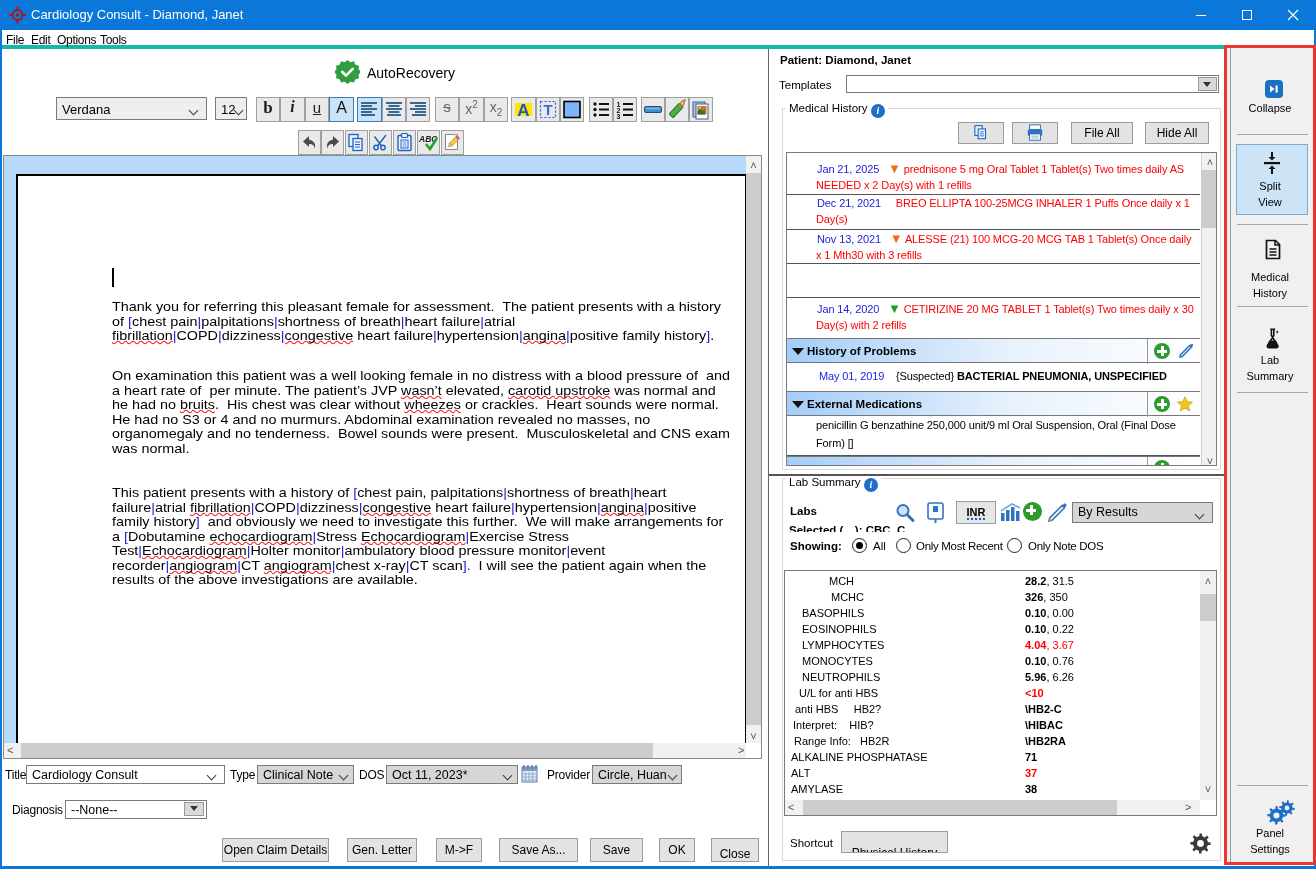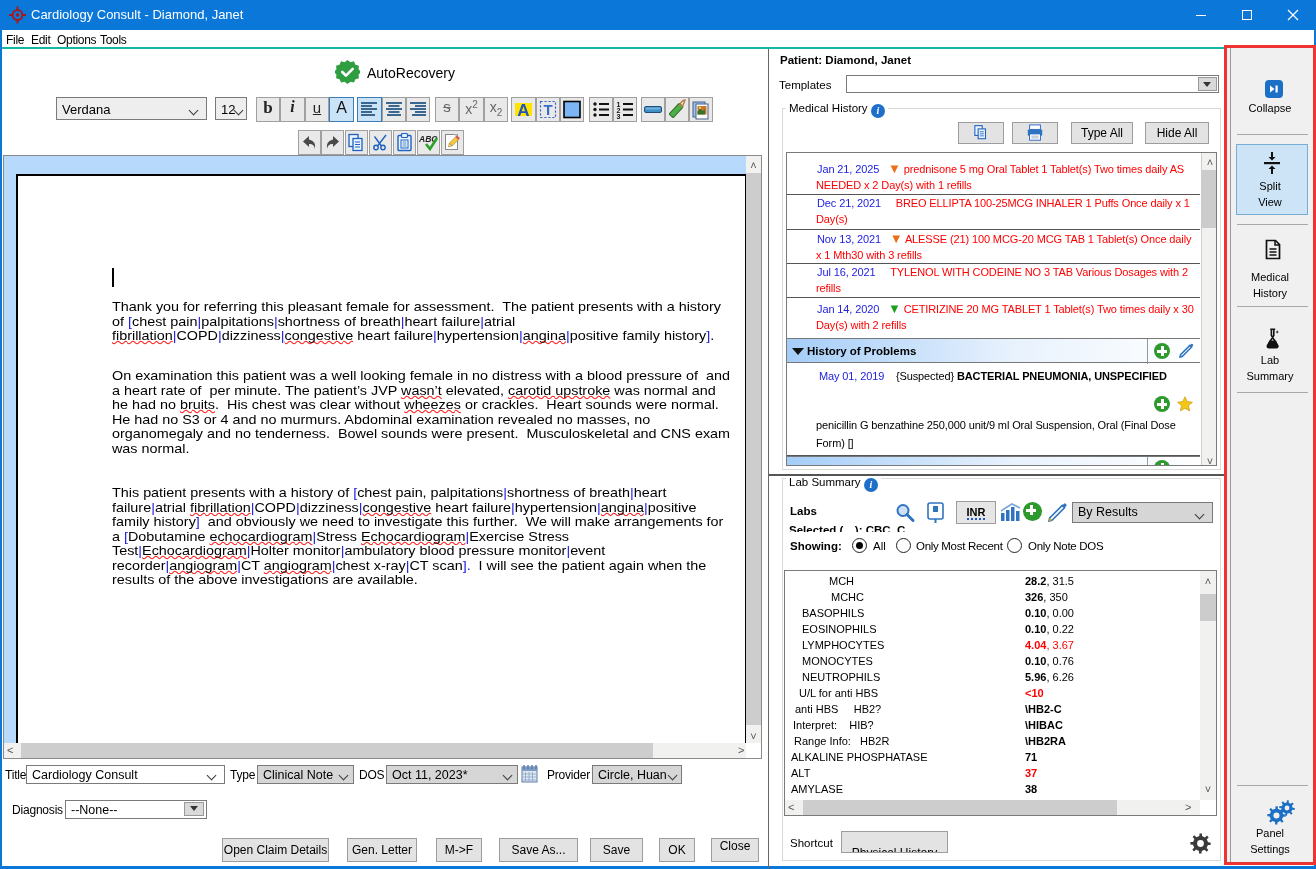--- a/index.html
+++ b/index.html
@@ -4,21 +4,21 @@
 <style>
   * { margin:0; padding:0; box-sizing:border-box; }
   html,body { width:1316px; height:869px; overflow:hidden; }
   body { font-family:"Liberation Sans", sans-serif; background:#fff; position:relative; }
   .abs { position:absolute; }
   
   #titlebar { left:0; top:0; width:1316px; height:30px; background:#0b77d9; color:#fff;padding-left:40px; }
   #titlebar .ttl { position:absolute; left:31px; top:7px; font-size:13px; color:#fff; }
   .winbtn { position:absolute; top:0; width:46px; height:30px; color:#fff; }
   
-  #menubar { left:0; top:30px; width:1316px; height:19px; background:#fff; border-bottom:2px solid #14b8a6; font-size:12px; letter-spacing:-0.3px; color:#000; }
+  #menubar { left:0; top:30px; width:1316px; height:19px; background:#fff; border-bottom:4px solid #14b8a6; font-size:12px; letter-spacing:-0.3px; color:#000; }
   #menubar span { position:absolute; top:3px; }
   
   .winborder { background:#0b77d9; }
   
   .tbtn { position:absolute; height:25px; background:#e9e9e9; border:1px solid #a0a0a0; }
   .tsel { background:#cbe3f6; border:1px solid #3d7bb5; }
   
   #docarea { left:3px; top:155px; width:759px; height:604px; background:#b7d9fc; border:1px solid #8a8a8a; overflow:hidden; }
   #page { position:absolute; left:12px; top:18px; width:731px; height:571px; background:#fff; border:2px solid #000; border-bottom:none; overflow:hidden; }
   .doctext { position:absolute; left:94px; font-size:13px; line-height:14.5px; color:#000; transform:scaleX(1.105); transform-origin:0 0; white-space:nowrap; }
@@ -258,21 +258,21 @@
 <div class="combo" style="left:65px;top:800px;width:142px">--None--
   <span class="abs" style="right:2px;top:1px;width:20px;height:14px;background:#d9d9d9;border:1px solid #999"></span>
   <span class="abs" style="right:8px;top:5px;width:0;height:0;border-left:4px solid transparent;border-right:4px solid transparent;border-top:5px solid #333"></span>
 </div>
 <div class="btn" style="left:222px;top:838px;width:107px;padding-top:4px">Open Claim Details</div>
 <div class="btn" style="left:347px;top:838px;width:70px;padding-top:4px">Gen. Letter</div>
 <div class="btn" style="left:436px;top:838px;width:46px;padding-top:4px">M-&gt;F</div>
 <div class="btn" style="left:499px;top:838px;width:79px;padding-top:4px">Save As...</div>
 <div class="btn" style="left:590px;top:838px;width:53px;padding-top:4px">Save</div>
 <div class="btn" style="left:659px;top:838px;width:36px;padding-top:4px">OK</div>
-<div class="btn" style="left:711px;top:838px;width:48px;padding-top:0">Close</div>
+<div class="btn" style="left:711px;top:838px;width:48px;padding-top:8px">Close</div>
 
 <div id="rpanel" class="abs">
   <div class="abs" style="left:11px;top:4px;font-size:11.5px;font-weight:bold">Patient: Diamond, Janet</div>
   <div class="abs" style="left:10px;top:29px;font-size:11.5px">Templates</div>
   <div class="abs" style="left:77px;top:25px;width:373px;height:18px;border:1px solid #7a7a7a;background:#fff">
     <span class="abs" style="right:1px;top:1px;width:19px;height:14px;background:#d9d9d9;border:1px solid #999"></span>
     <span class="abs" style="right:7px;top:6px;width:0;height:0;border-left:4px solid transparent;border-right:4px solid transparent;border-top:5px solid #333"></span>
   </div>
 
   <div class="grp" style="left:13px;top:58px;width:439px;height:362px"></div>
@@ -281,47 +281,51 @@
         <rect x="3" y="2" width="9" height="12" fill="#eaf2fc" stroke="#1d62c0" stroke-width="1.3"></rect>
         <rect x="7" y="6" width="9" height="12" fill="#eaf2fc" stroke="#1d62c0" stroke-width="1.3"></rect>
         <path d="M9 9.5 h5 M9 12 h5 M9 14.5 h5" stroke="#1d62c0"></path>
       </svg></div>
   <div class="btn" style="left:243px;top:72px;width:46px;height:22px"><svg width="20" height="18" viewBox="0 0 20 20" style="margin-top:1px">
         <rect x="4" y="1" width="12" height="5" fill="#fff" stroke="#1d62c0"></rect>
         <rect x="2" y="6" width="16" height="7" rx="1" fill="#2f74c0"></rect>
         <rect x="4" y="11" width="12" height="7" fill="#fff" stroke="#1d62c0"></rect>
         <path d="M6 13.5 h8 M6 15.5 h8" stroke="#9ab"></path>
       </svg></div>
-  <div class="btn" style="left:302px;top:72px;width:62px;height:22px;padding-top:3px">Type All</div>
+  <div class="btn" style="left:302px;top:72px;width:62px;height:22px;padding-top:3px">File All</div>
   <div class="btn" style="left:376px;top:72px;width:64px;height:22px;padding-top:3px">Hide All</div>
 
   <div class="abs" style="left:17px;top:102px;width:431px;height:314px;border:1px solid #7a7a7a;background:#fff;overflow:hidden">
     <div class="medrow" style="left:29px;top:8px"><span style="padding-left:1px" class="dt">Jan 21, 2025</span>&nbsp;&nbsp;&nbsp;<span style="color:#e87117;font-size:13px">▼</span> prednisone 5 mg Oral Tablet 1 Tablet(s) Two times daily AS<br>NEEDED x 2 Day(s) with 1 refills</div>
     <div class="abs" style="left:0;top:41px;width:413px;height:1px;background:#555"></div>
     <div class="medrow" style="left:29px;top:43px"><span style="padding-left:1px" class="dt">Dec 21, 2021</span>&nbsp;&nbsp;&nbsp;&nbsp;&nbsp;BREO ELLIPTA 100-25MCG INHALER 1 Puffs Once daily x 1<br>Day(s)</div>
     <div class="abs" style="left:0;top:76px;width:413px;height:1px;background:#555"></div>
     <div class="medrow" style="left:29px;top:78px"><span style="padding-left:1px" class="dt">Nov 13, 2021</span>&nbsp;&nbsp;&nbsp;<span style="color:#e87117;font-size:13px">▼</span> ALESSE (21) 100 MCG-20 MCG TAB 1 Tablet(s) Once daily<br>x 1 Mth30 with 3 refills</div>
     <div class="abs" style="left:0;top:110px;width:413px;height:1px;background:#555"></div>
-    <div class="medrow" style="left:29px;top:112px"><span style="padding-left:1px" class="dt">Jul 16, 2021</span>&nbsp;&nbsp;&nbsp;&nbsp;&nbsp;TYLENOL WITH CODEINE NO 3 TAB Various Dosages with 2<br>refills</div>
     <div class="abs" style="left:0;top:144px;width:413px;height:1px;background:#555"></div>
     <div class="medrow" style="left:29px;top:148px"><span style="padding-left:1px" class="dt">Jan 14, 2020</span>&nbsp;&nbsp;&nbsp;<span style="color:#1d9f1d;font-size:13px">▼</span> CETIRIZINE 20 MG TABLET 1 Tablet(s) Two times daily x 30<br>Day(s) with 2 refills</div>
 
     <div class="sephdr" style="left:0;top:185px;width:413px;height:25px">
       <span class="tri"></span>
         <span class="htxt">History of Problems</span>
       <span class="abs" style="left:360px;top:0;width:1px;height:25px;background:#999"></span>
     </div>
     <div class="plus" style="left:367px;top:190px"></div>
     <svg class="abs" style="left:390px;top:189px" width="18" height="18" viewBox="0 0 24 24">
         <path d="M4 20 L7 19.3 L19.5 6.8 L17.2 4.5 L4.7 17 Z" fill="#fff" stroke="#2f74c0" stroke-width="2"></path>
         <path d="M17.5 4.2 L19.8 6.5 L21.3 5 Q22.1 4.2 21.3 3.4 L20.6 2.7 Q19.8 1.9 19 2.7 Z" fill="#2f74c0"></path>
         <path d="M4 20 l0.7 -3 l2.3 2.3 z" fill="#2f74c0"></path>
       </svg>
     <div class="medrow" style="left:32px;top:216px;color:#000"><span class="dt">May 01, 2019</span>&nbsp;&nbsp;&nbsp;&nbsp;{Suspected} <b>BACTERIAL PNEUMONIA, UNSPECIFIED</b></div>
 
+    <div class="sephdr" style="left:0;top:238px;width:413px;height:25px">
+      <span class="tri"></span>
+        <span class="htxt">External Medications</span>
+      <span class="abs" style="left:360px;top:0;width:1px;height:25px;background:#999"></span>
+    </div>
     <div class="plus" style="left:367px;top:243px"></div>
     <svg class="abs" style="left:389px;top:242px" width="18" height="18" viewBox="0 0 26 25">
         <path d="M13 2 L16.2 9 L23.8 9.8 L18 15 L19.7 22.5 L13 18.6 L6.3 22.5 L8 15 L2.2 9.8 L9.8 9 Z" fill="#f5c518" stroke="#c79b0a" stroke-width="1"></path>
       </svg>
     <div class="medrow" style="left:29px;top:265px;color:#000">penicillin G benzathine 250,000 unit/9 ml Oral Suspension, Oral (Final Dose</div>
     <div class="medrow" style="left:29px;top:283px;color:#000">Form) []</div>
     <div class="abs" style="left:0;top:302px;width:413px;height:1px;background:#555"></div>
 
     <div class="sephdr" style="left:0;top:303px;width:413px;height:13px">
       <span class="abs" style="left:360px;top:0;width:1px;height:13px;background:#999"></span>

